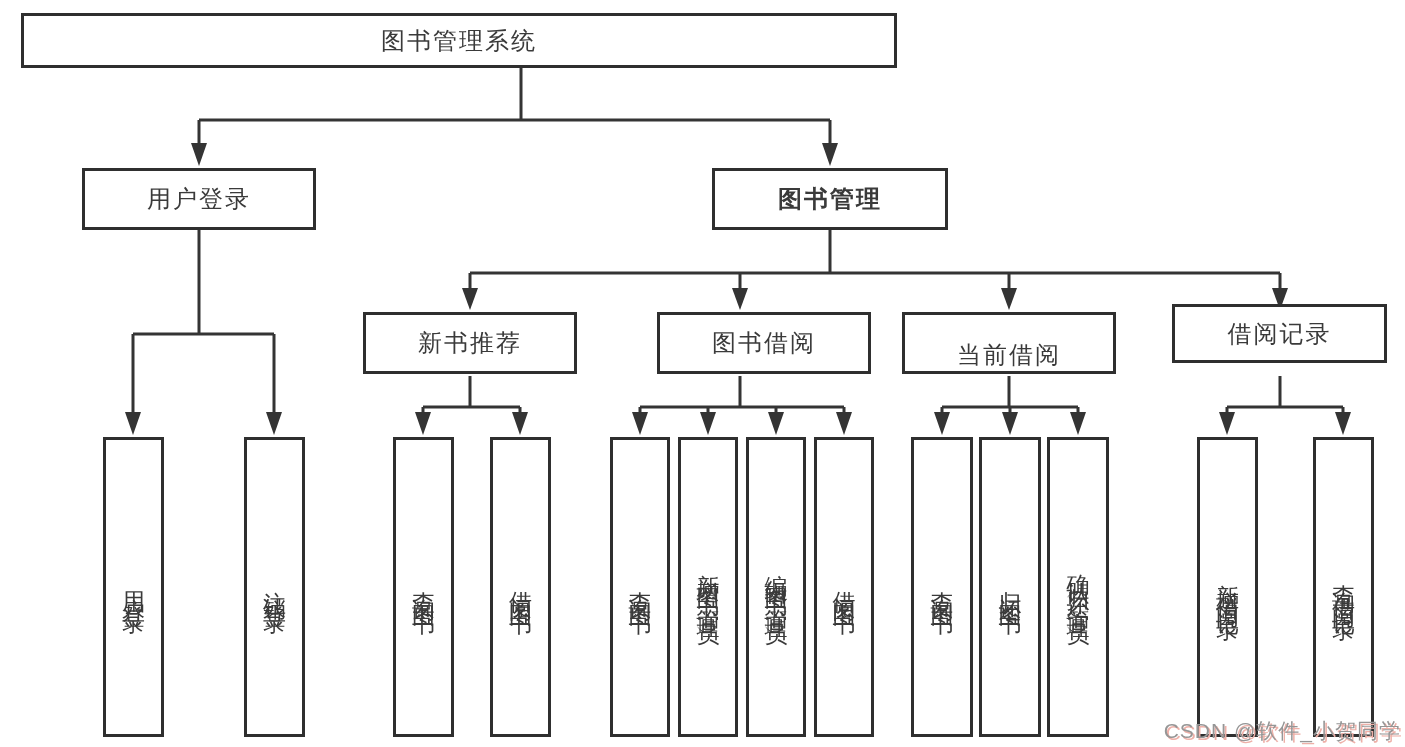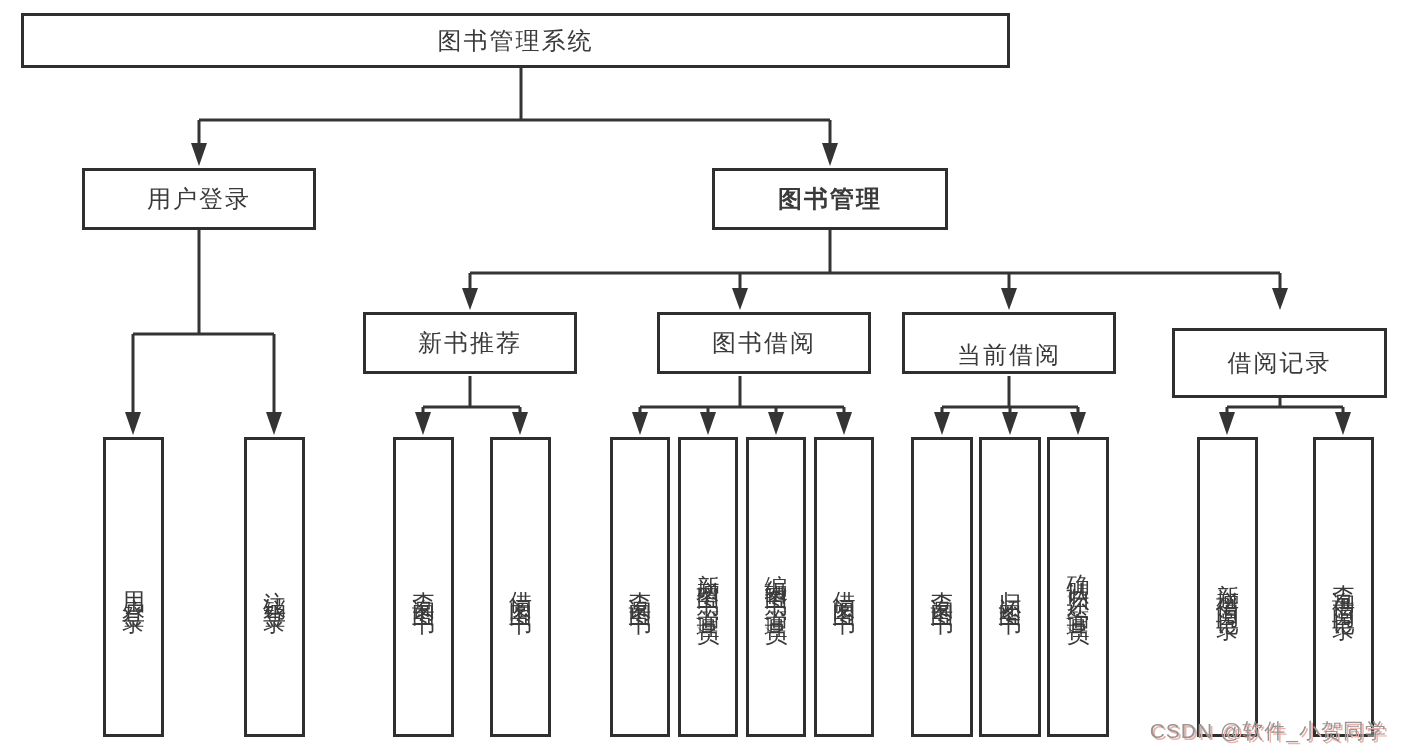--- a/index.html
+++ b/index.html
@@ -20,29 +20,29 @@
     display:flex;align-items:center;justify-content:center;
     font-size:24px;letter-spacing:2px;white-space:nowrap;
   }
   .leaf{font-size:23px;}
   .vtext{
     writing-mode:vertical-rl;
     letter-spacing:7px;
     line-height:1;
   }
   
-  .n-root{left:21px;top:13px;width:989px;height:55px;}
+  .n-root{left:21px;top:13px;width:876px;height:55px;}
   
   .n-l2a{left:82px;top:168px;width:234px;height:62px;}
   .n-l2b{left:712px;top:168px;width:236px;height:62px;font-weight:bold;}
   
   .n-l3a{left:363px;top:312px;width:214px;height:62px;}
   .n-l3b{left:633px;top:312px;width:214px;height:62px;margin-left:24px;}
   .n-l3c{left:902px;top:312px;width:214px;height:62px;align-items:flex-end;}
-  .n-l3d{left:1172px;top:328px;width:215px;height:70px;text-align:right;}
+  .n-l3d{left:1172px;top:304px;width:215px;height:59px;text-align:right;}
   
   .leaf{top:437px;height:300px;}
   .n-a1{left:103px;width:61px;}
   .n-a2{left:244px;width:61px;}
   .n-b1{left:393px;width:61px;}
   .n-b2{left:490px;width:61px;}
   .n-c1{left:610px;width:60px;}
   .n-c2{left:678px;width:60px;}
   .n-c3{left:746px;width:60px;}
   .n-c4{left:814px;width:60px;}
@@ -50,21 +50,21 @@
   .n-d2{left:979px;width:62px;}
   .n-d3{left:1047px;width:62px;}
   .n-e1{left:1197px;width:61px;}
   .n-e2{left:1313px;width:61px;}
 
   svg.connectors{position:absolute;left:0;top:0;pointer-events:none;}
   svg.connectors path{stroke:var(--line);stroke-width:3;fill:none;}
   svg.connectors polygon{fill:var(--line);stroke:none;}
 
   .watermark{
-    position:absolute;right:18px;top:717px;
+    position:absolute;right:4px;top:717px;
     font-size:21px;letter-spacing:1px;
     color:var(--wm-text);
     text-shadow:2px 2px 0 var(--wm-shadow);
     white-space:nowrap;
   }
 </style>
 </head>
 <body>
 
 <svg class="connectors" width="1405" height="747" viewBox="0 0 1405 747" aria-hidden="true">

